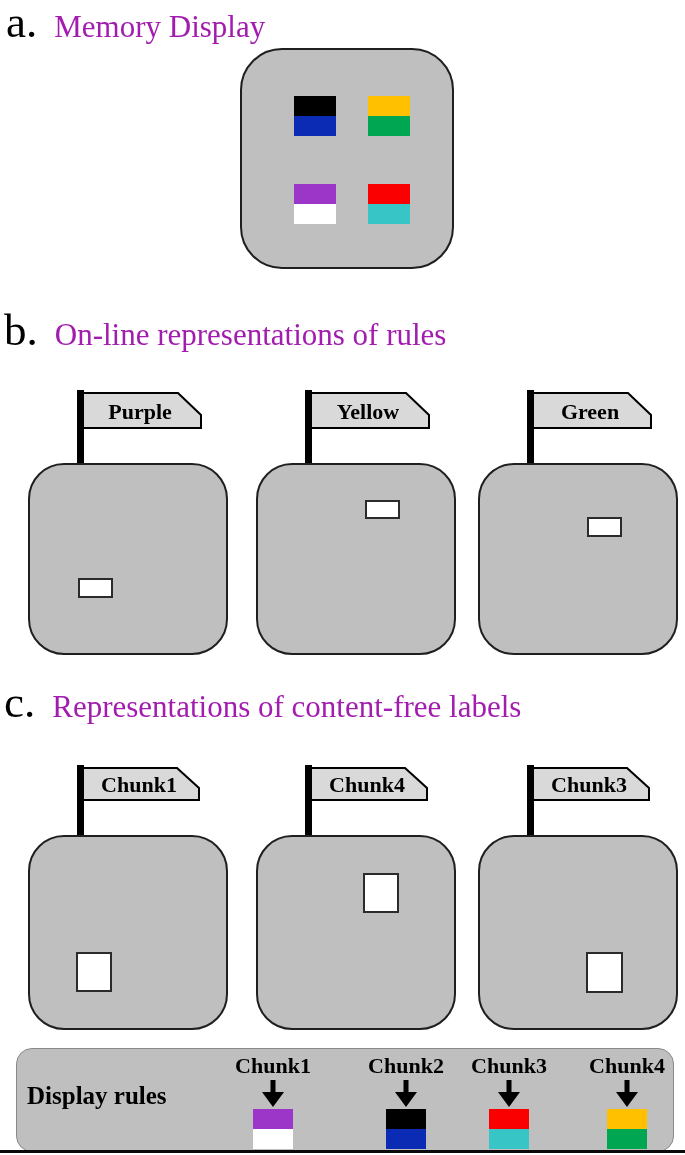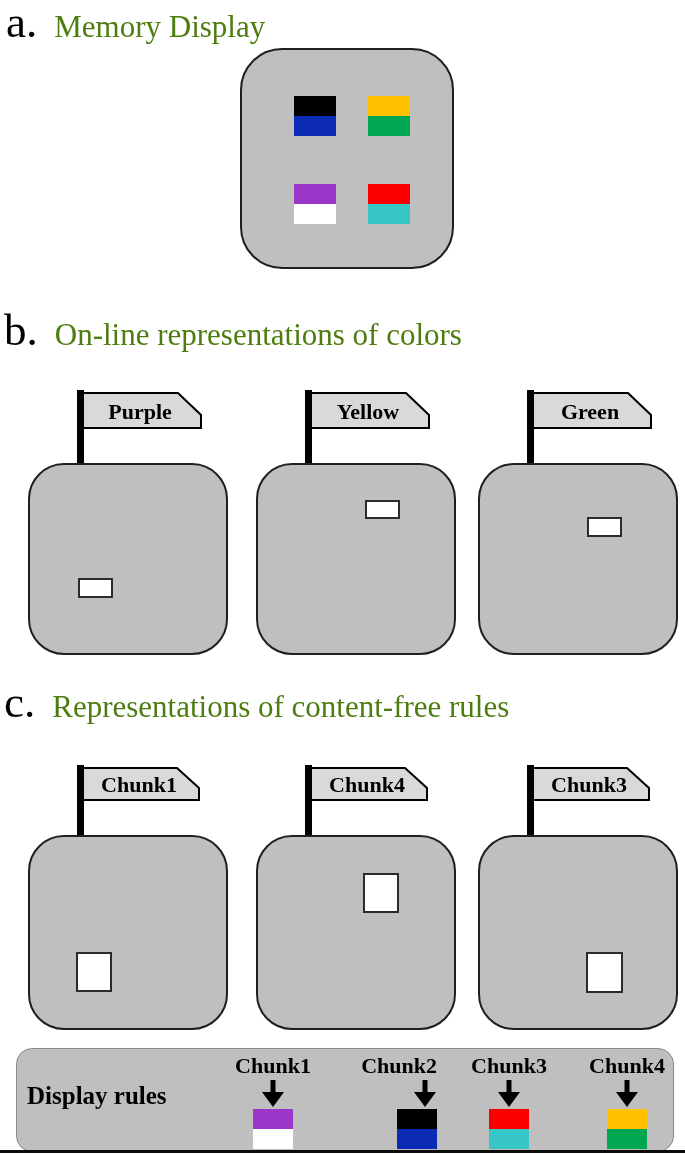--- a/index.html
+++ b/index.html
@@ -2,21 +2,21 @@
 <html><head>
 <meta charset="utf-8">
 <style>
   html,body { margin:0; padding:0; background:#ffffff; }
   .stage {
     position:relative; width:685px; height:1155px; background:#ffffff;
     font-family:"Liberation Serif", "DejaVu Serif", serif; overflow:hidden;
   }
   .section-header { position:absolute; display:flex; align-items:baseline; gap:17px; white-space:nowrap; }
   .section-letter { font-size:45px; line-height:1; color:#000; }
-  .section-title  { font-size:31px; color:#4d7c0f; }
+  .section-title  { font-size:31px; color:#a21caf; }
 
   .rbox { position:absolute; border:2px solid #1f1f1f; box-sizing:border-box; }
   .memory-box { left:240px; top:48px; width:214px; height:221px; border-radius:42px; }
 
   .mpatch { position:absolute; width:42px; }
   .mpatch .half { width:100%; height:20px; }
   .mp-tl { left:52px;  top:46px;  }
   .mp-tr { left:126px; top:46px;  }
   .mp-bl { left:52px;  top:134px; }
   .mp-br { left:126px; top:134px; }
@@ -69,21 +69,21 @@
       <div class="half" style="background-color: rgb(255, 255, 255);"></div>
     </div>
     <div class="mpatch mp-br">
       <div class="half" style="background-color: rgb(251, 0, 0);"></div>
       <div class="half" style="background-color: rgb(56, 197, 197);"></div>
     </div>
   </div>
 
   <div class="section-header" style="left:4px; top:308px;">
     <span class="section-letter">b.</span>
-    <span class="section-title">On-line representations of colors</span>
+    <span class="section-title">On-line representations of rules</span>
   </div>
 
   <div class="panel" style="left:28px; top:390px;">
     <div class="pole b"></div>
     <svg class="banner" width="121" height="38">
       <path d="M1 1 H96 L119 23 V36 H1 Z" fill="#D9D9D9"></path>
       <text x="58" y="27" text-anchor="middle">Purple</text>
     </svg>
     <div class="panel-box b" style="background-color: rgb(191, 191, 191);"></div>
     <div class="marker" style="background-color: rgb(255, 255, 255); left: 50px; top: 188px; width: 35px; height: 20px;"></div>
@@ -104,21 +104,21 @@
     <svg class="banner" width="121" height="38">
       <path d="M1 1 H96 L119 23 V36 H1 Z" fill="#D9D9D9"></path>
       <text x="58" y="27" text-anchor="middle">Green</text>
     </svg>
     <div class="panel-box b" style="background-color: rgb(191, 191, 191);"></div>
     <div class="marker" style="background-color: rgb(255, 255, 255); left: 109px; top: 127px; width: 35px; height: 20px;"></div>
   </div>
 
   <div class="section-header" style="left:4px; top:680px;">
     <span class="section-letter">c.</span>
-    <span class="section-title">Representations of content-free rules</span>
+    <span class="section-title">Representations of content-free labels</span>
   </div>
 
   <div class="panel" style="left:28px; top:765px;">
     <div class="pole c"></div>
     <svg class="banner" width="119" height="35">
       <path d="M1 1 H95 L117 21 V33 H1 Z" fill="#D9D9D9"></path>
       <text x="57" y="25" text-anchor="middle">Chunk1</text>
     </svg>
     <div class="panel-box c" style="background-color: rgb(191, 191, 191);"></div>
     <div class="marker" style="background-color: rgb(255, 255, 255); left: 48px; top: 187px; width: 36px; height: 40px;"></div>
@@ -151,21 +151,21 @@
       <div class="rule-label">Chunk1</div>
       <svg class="rule-arrow" width="24" height="27">
         <path d="M9.5 0 h5 v12 h8.5 L12 27 L1 12 h8.5 Z" fill="#000"></path>
       </svg>
       <div class="rule-patch">
         <div class="half" style="background-color: rgb(156, 54, 201);"></div>
         <div class="half" style="background-color: rgb(255, 255, 255);"></div>
       </div>
     </div>
 
-    <div class="rule" style="left:328px;align-items:flex-end;">
+    <div class="rule" style="left:343px;">
       <div class="rule-label">Chunk2</div>
       <svg class="rule-arrow" width="24" height="27">
         <path d="M9.5 0 h5 v12 h8.5 L12 27 L1 12 h8.5 Z" fill="#000"></path>
       </svg>
       <div class="rule-patch">
         <div class="half" style="background-color: rgb(0, 0, 0);"></div>
         <div class="half" style="background-color: rgb(11, 43, 181);"></div>
       </div>
     </div>
 

